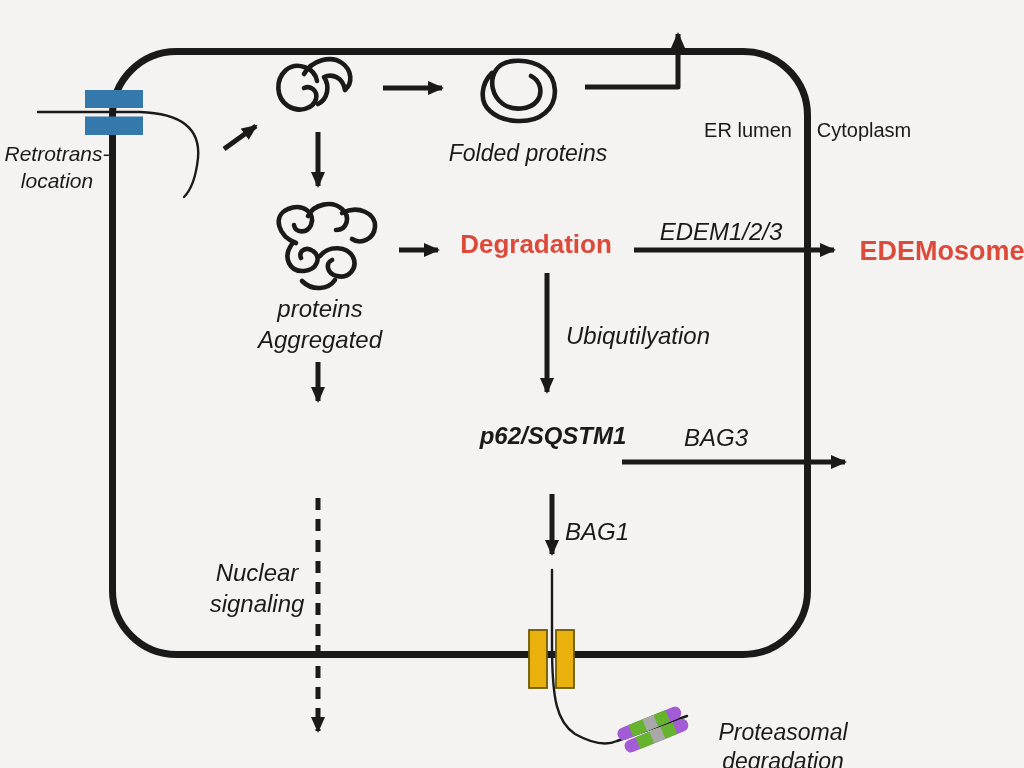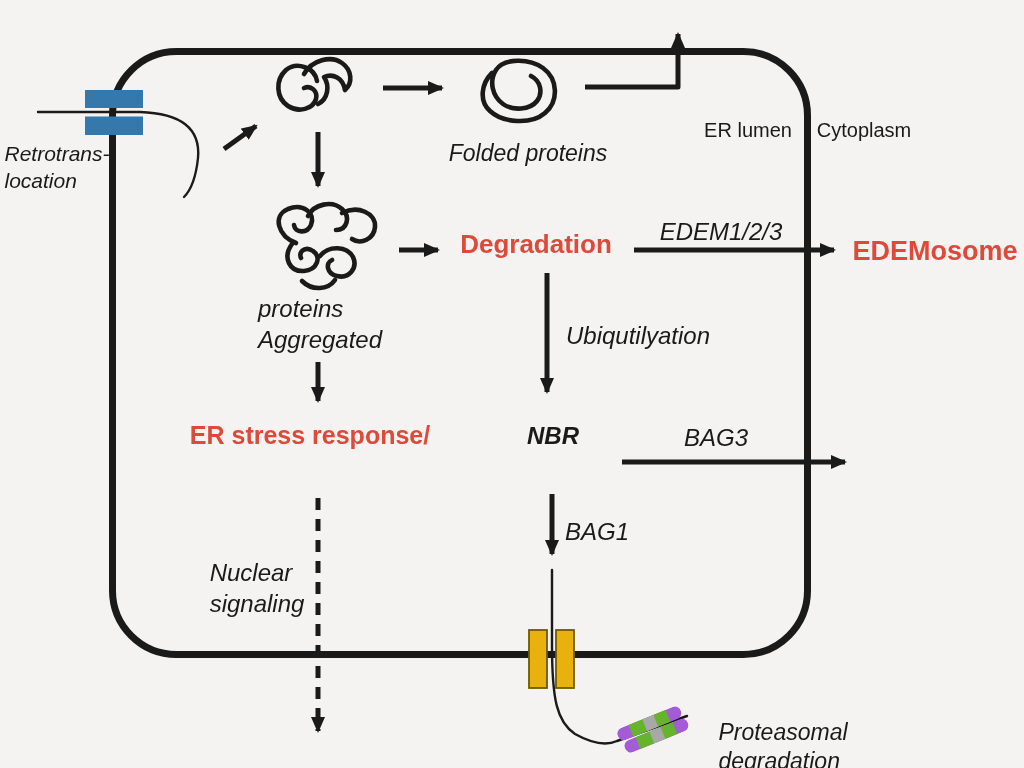--- a/index.html
+++ b/index.html
@@ -20,37 +20,38 @@
     font-family:"Liberation Sans","DejaVu Sans",sans-serif;
     color:var(--ink);
     overflow:hidden;
     position:relative;
   }
   .stage{position:absolute;left:0;top:0;width:1024px;height:768px;}
   svg.diagram{position:absolute;left:0;top:0;}
   .lbl{
     position:absolute;
     transform:translateX(-50%);
+    text-align:center;
     white-space:nowrap;
     line-height:1.28;
     color:var(--ink);
   }
   .lbl span{display:block;}
   .it{font-style:italic;}
   .bd{font-weight:bold;}
   .red{color:var(--red);}
   .lh-tight{line-height:1.14;}
   .f20{font-size:20px;}
   .f21{font-size:21px;}
   .f22{font-size:24px;}
   .f23{font-size:23px;}
   .f24{font-size:24px;}
   .f25{font-size:25px;}
   .f26{font-size:26px;}
-  .f27{font-size:27px;}
+  .f27{font-size:27px;margin-left:7px;}
   
   .sk{stroke:var(--ink);fill:none;stroke-linecap:round;stroke-linejoin:round;}
   .membrane{stroke-width:7;}
   .arrow{stroke-width:5;stroke-linecap:butt;}
   .thread{stroke-width:2.4;}
   .squiggle{stroke-width:4.6;}
   .chan-blue{fill:var(--blue);}
   .chan-yellow{fill:var(--yellow);stroke:var(--yellow-border);stroke-width:1.8;}
   .seg-purple{fill:var(--purple);}
   .seg-green{fill:var(--green);}
@@ -149,28 +150,27 @@
 
   <div class="lbl bd red f26" style="left:536px;top:228px;">Degradation</div>
 
   <div class="lbl it f24" style="left:721px;top:217px;">EDEM1/2/3</div>
 
   <div class="lbl bd red f27" style="left:935px;top:234px;">EDEMosome</div>
 
   <div class="lbl it f24" style="left:638px;top:321px;">Ubiqutilyation</div>
 
   <div class="lbl bd it f24 lh-tight" style="left:553px;top:422px;">
-    <span>NBR</span>
+    <span>p62/SQSTM1</span>
   </div>
 
   <div class="lbl it f24" style="left:716px;top:423px;">BAG3</div>
 
 
   <div class="lbl bd red f25 lh-tight" style="left:310px;top:421px;">
-    <span>ER stress response/</span>
   </div>
 
   <div class="lbl it f24" style="left:597px;top:517px;">BAG1</div>
 
   <div class="lbl it f22" style="left:257px;top:558px;">
     <span>Nuclear</span>
     <span>signaling</span>
   </div>
 
   <div class="lbl it f23" style="left:783px;top:690px;margin-top:28px;">

